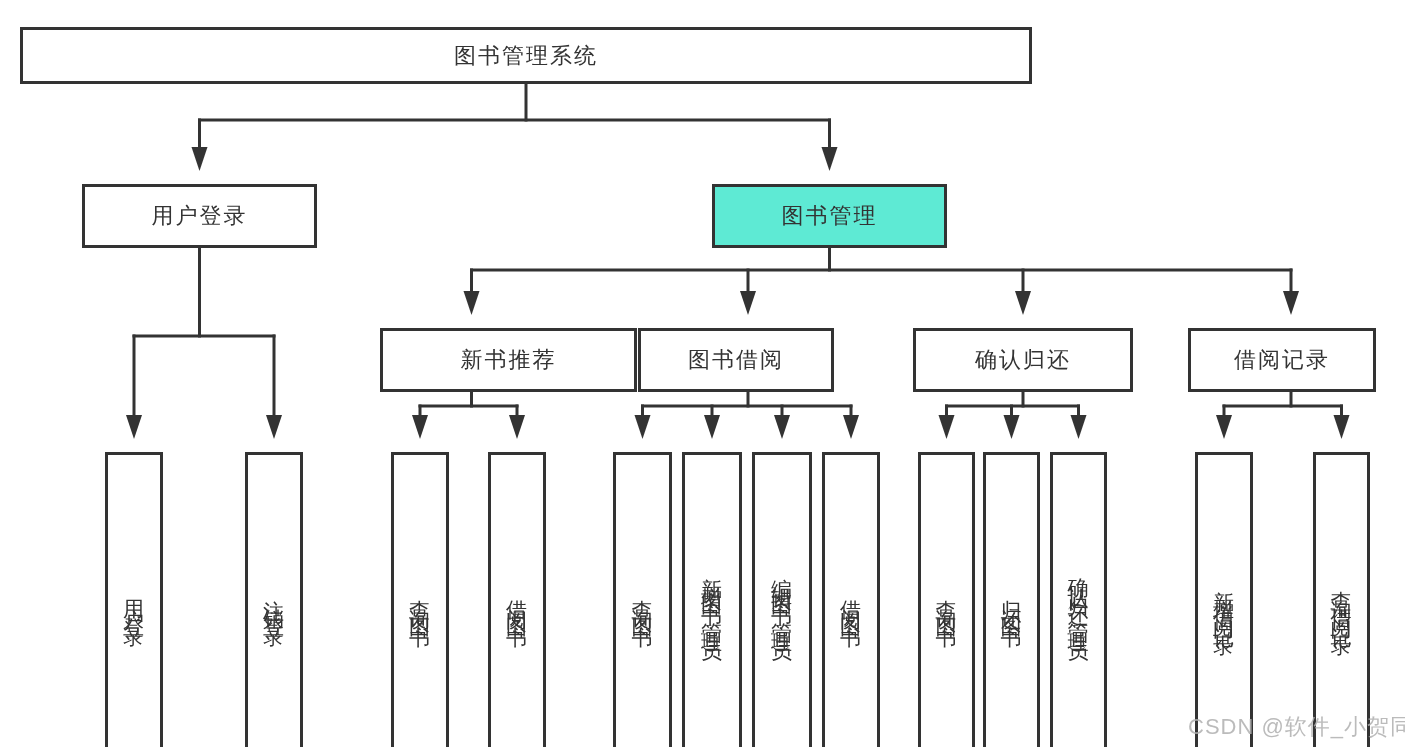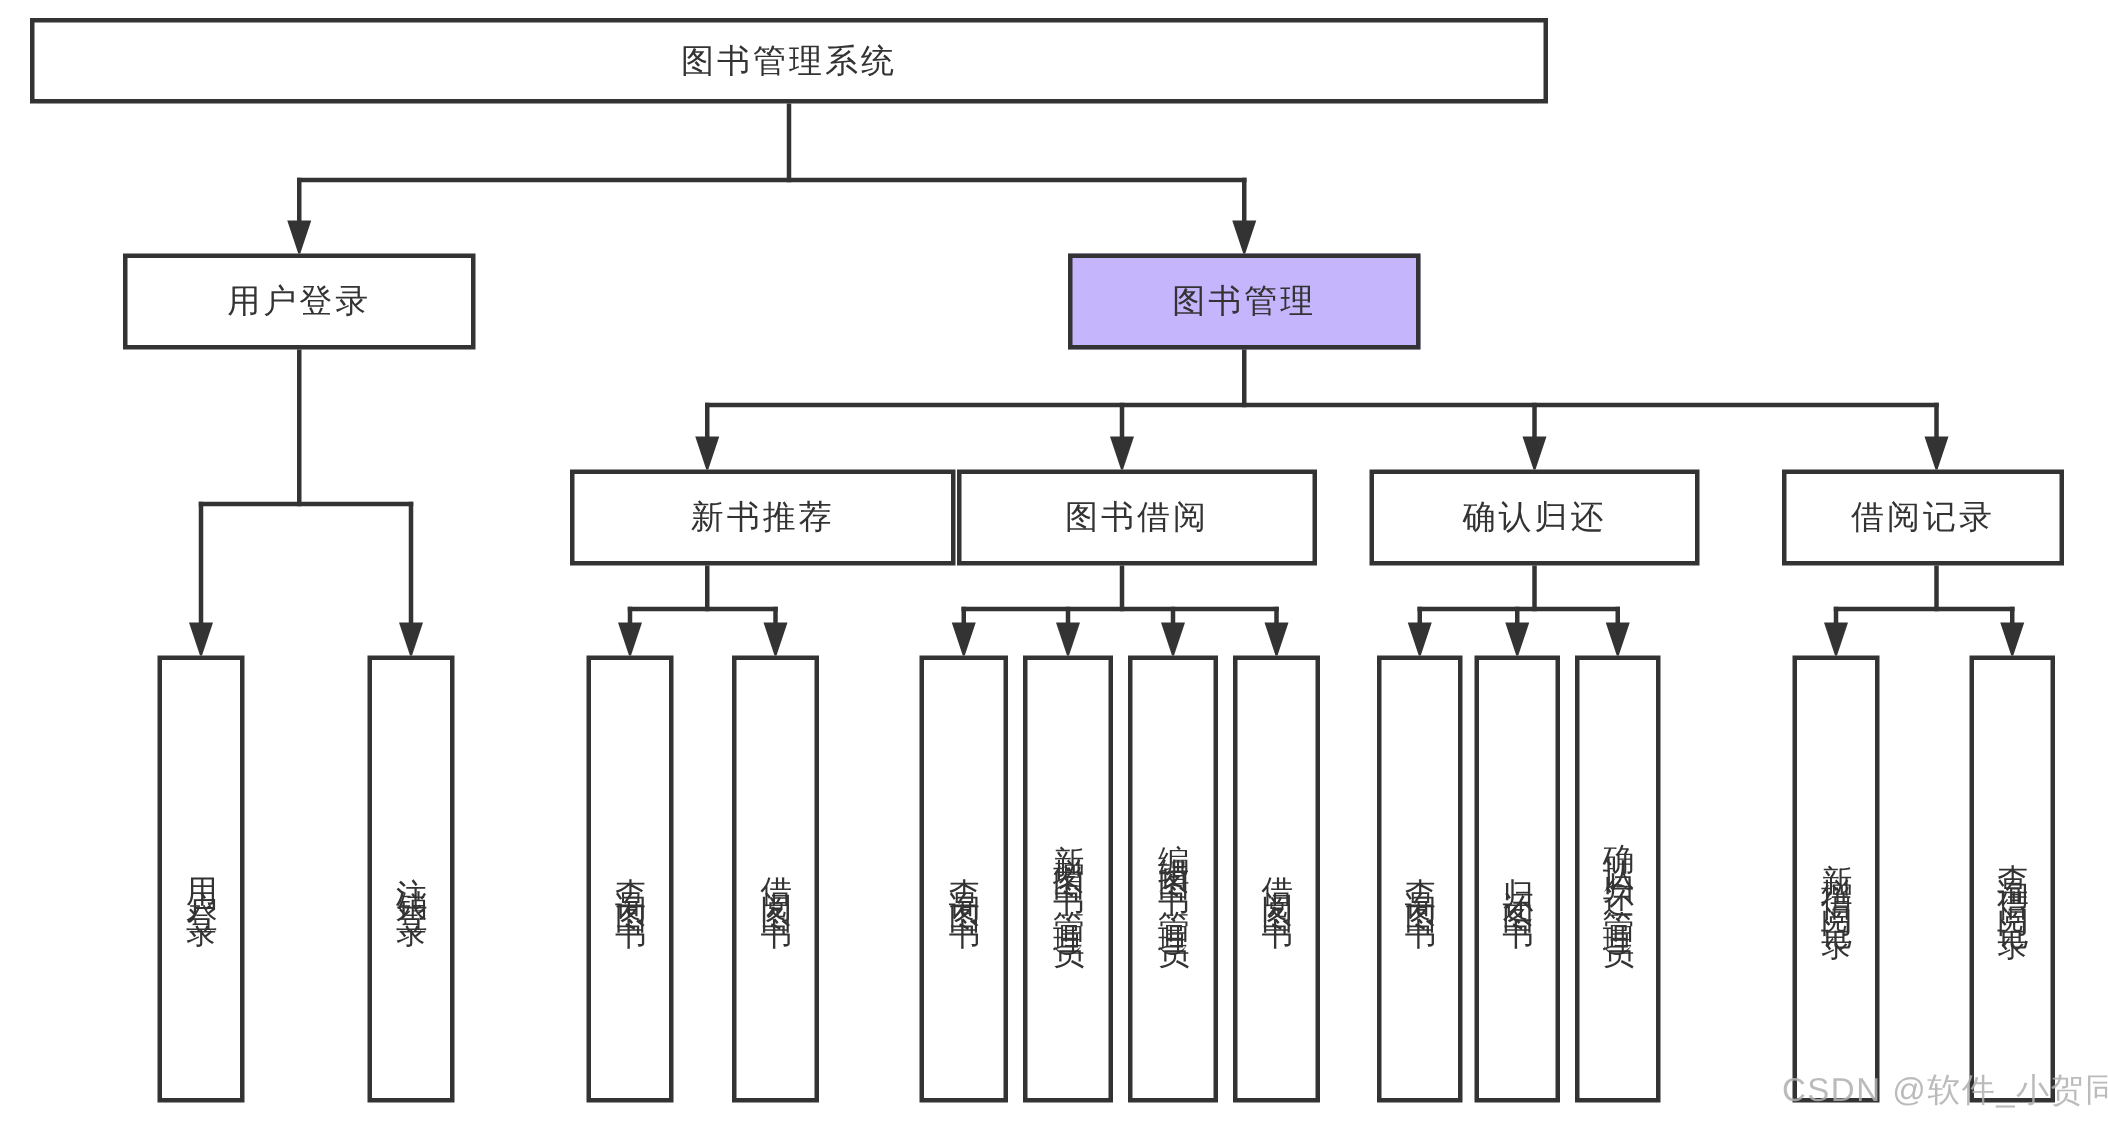--- a/index.html
+++ b/index.html
@@ -33,20 +33,21 @@
   }
   .node {
     position: absolute;
     box-sizing: border-box;
     background: #ffffff;
     border: 3px solid #333333;
     display: flex;
     align-items: center;
     justify-content: center;
     color: #333333;
+    margin-top: 15px;
   }
   .node.h .lbl {
     font-size: 22px;
     letter-spacing: 2px;
     white-space: nowrap;
   }
   .node.v .lbl {
     writing-mode: vertical-rl;
     text-orientation: mixed;
     font-size: 21px;
@@ -121,27 +122,27 @@
       <line x1="1341.5" y1="406" x2="1341.5" y2="419"></line>
       <polygon points="1333.5,415 1349.5,415 1341.5,439"></polygon>
     </svg>
   <div id="nodes-layer">
       <div class="node h" style="left: 20px; top: 12px; width: 1012px; height: 57px; border-color: rgb(51, 51, 51); background: rgb(255, 255, 255); color: rgb(51, 51, 51);">
         <span class="lbl">图书管理系统</span>
       </div>
       <div class="node h" style="left: 82px; top: 169px; width: 235px; height: 64px; border-color: rgb(51, 51, 51); background: rgb(255, 255, 255); color: rgb(51, 51, 51);">
         <span class="lbl">用户登录</span>
       </div>
-      <div class="node h" style="left: 712px; top: 169px; width: 235px; height: 64px; border-color: rgb(51, 51, 51); background: #c4b5fd; color: rgb(51, 51, 51);">
+      <div class="node h" style="left: 712px; top: 169px; width: 235px; height: 64px; border-color: rgb(51, 51, 51); background: #5eead4; color: rgb(51, 51, 51);">
         <span class="lbl">图书管理</span>
       </div>
       <div class="node h" style="left: 380px; top: 313px; width: 257px; height: 64px; border-color: rgb(51, 51, 51); background: rgb(255, 255, 255); color: rgb(51, 51, 51);">
         <span class="lbl">新书推荐</span>
       </div>
-      <div class="node h" style="left: 638px; top: 313px; width: 240px; height: 64px; border-color: rgb(51, 51, 51); background: rgb(255, 255, 255); color: rgb(51, 51, 51);">
+      <div class="node h" style="left: 638px; top: 313px; width: 196px; height: 64px; border-color: rgb(51, 51, 51); background: rgb(255, 255, 255); color: rgb(51, 51, 51);">
         <span class="lbl">图书借阅</span>
       </div>
       <div class="node h" style="left: 913px; top: 313px; width: 220px; height: 64px; border-color: rgb(51, 51, 51); background: rgb(255, 255, 255); color: rgb(51, 51, 51);">
         <span class="lbl">确认归还</span>
       </div>
       <div class="node h" style="left: 1188px; top: 313px; width: 188px; height: 64px; border-color: rgb(51, 51, 51); background: rgb(255, 255, 255); color: rgb(51, 51, 51);">
         <span class="lbl">借阅记录</span>
       </div>
       <div class="node v" style="left: 105px; top: 437px; width: 58px; height: 298px; border-color: rgb(51, 51, 51); background: rgb(255, 255, 255); color: rgb(51, 51, 51);">
         <span class="lbl">用户登录</span>

